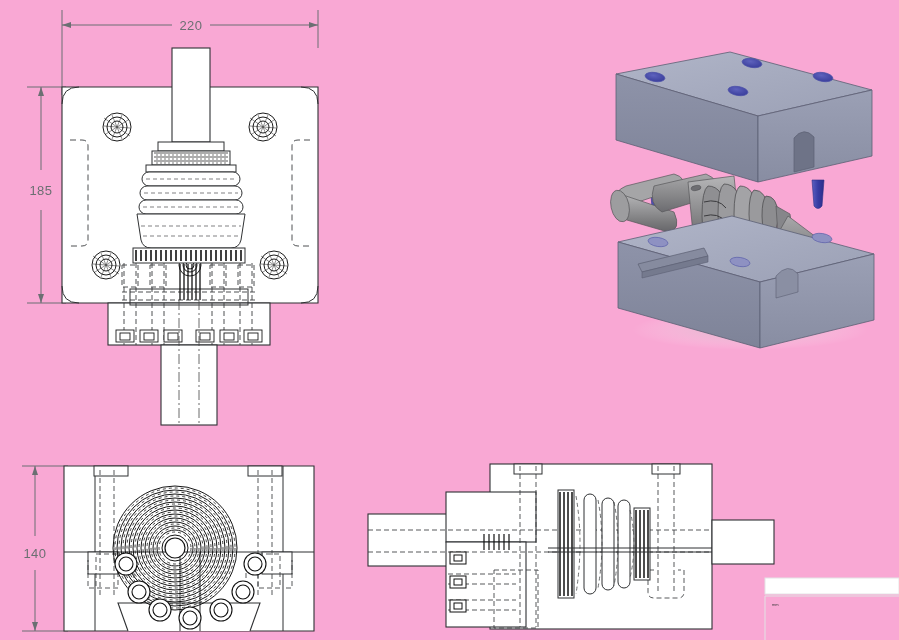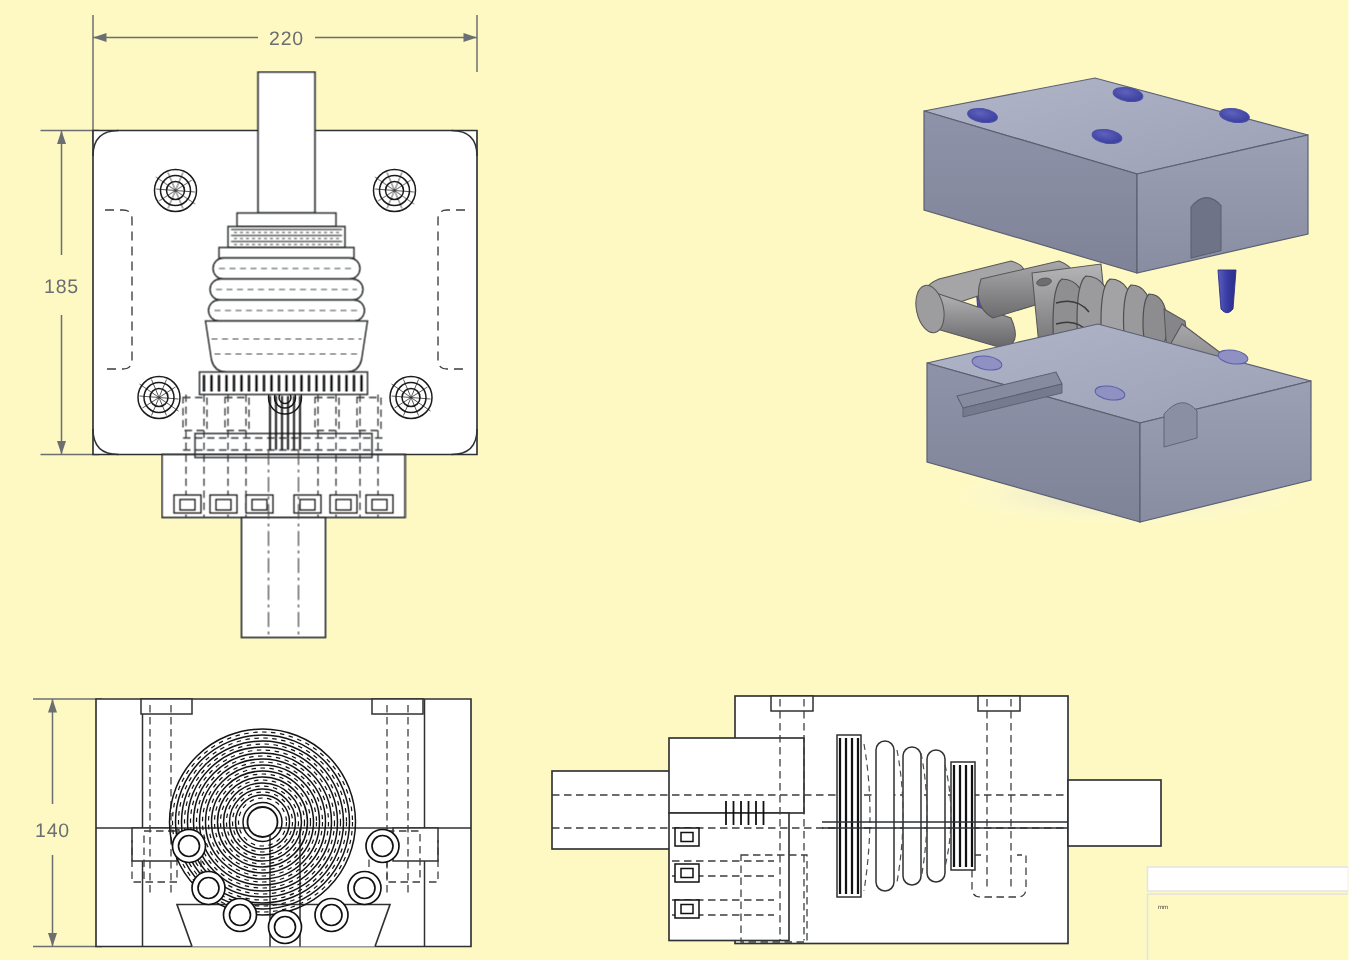--- a/index.html
+++ b/index.html
@@ -1,18 +1,18 @@
 <!DOCTYPE html>
 <html><head>
 <meta charset="utf-8">
 <style>
   html,body{margin:0;padding:0;background:#fff;}
   body{width:899px;height:640px;position:relative;overflow:hidden;
        font-family:"Liberation Sans",sans-serif;color:#55595c;}
-  .sheet{position:absolute;inset:0;background:#fef9c3;}
+  .sheet{position:absolute;inset:0;background:#f9a8d4;}
   svg{display:block;}
   .layer{position:absolute;top:0;left:0;}
   .dimtext{font-family:"Liberation Sans",sans-serif;font-size:13px;fill:#6b6f72;letter-spacing:0.5px;}
   .tinytext{font-family:"Liberation Sans",sans-serif;font-size:4px;fill:#3b3b3b;}
   .tb-line{stroke:#e2e2e4;stroke-width:1;fill:none;}
   .tb-panel{fill:#ffffff;stroke:#e4e4e6;stroke-width:1;}
 </style>
 </head>
 <body>
 

